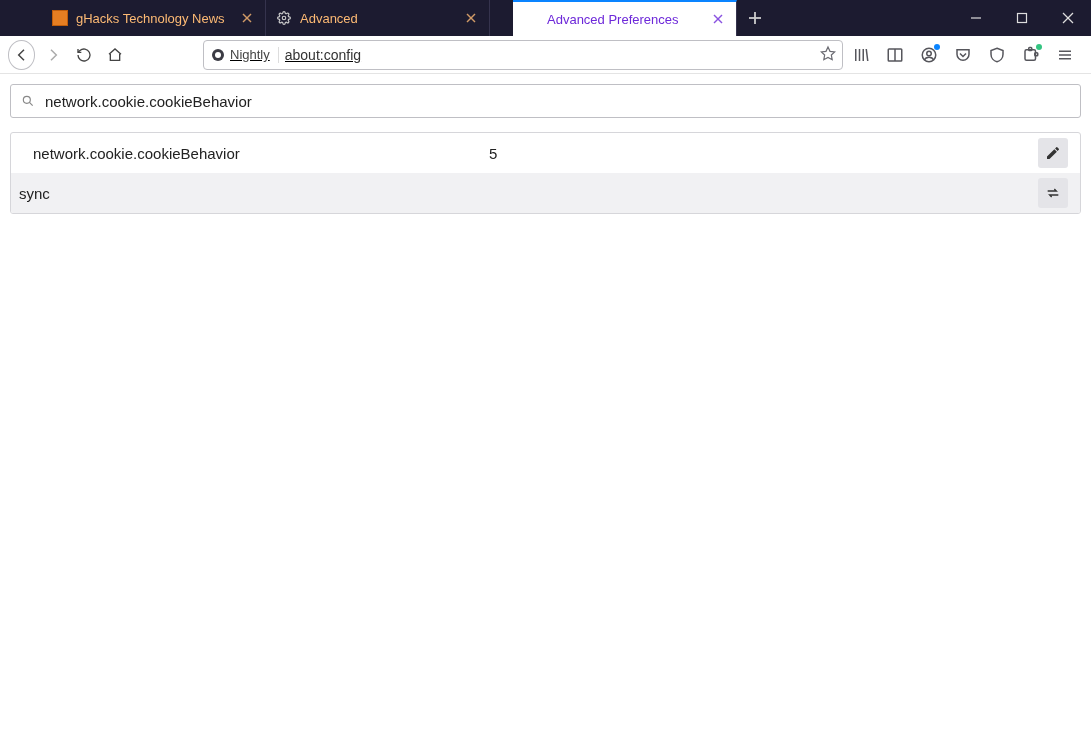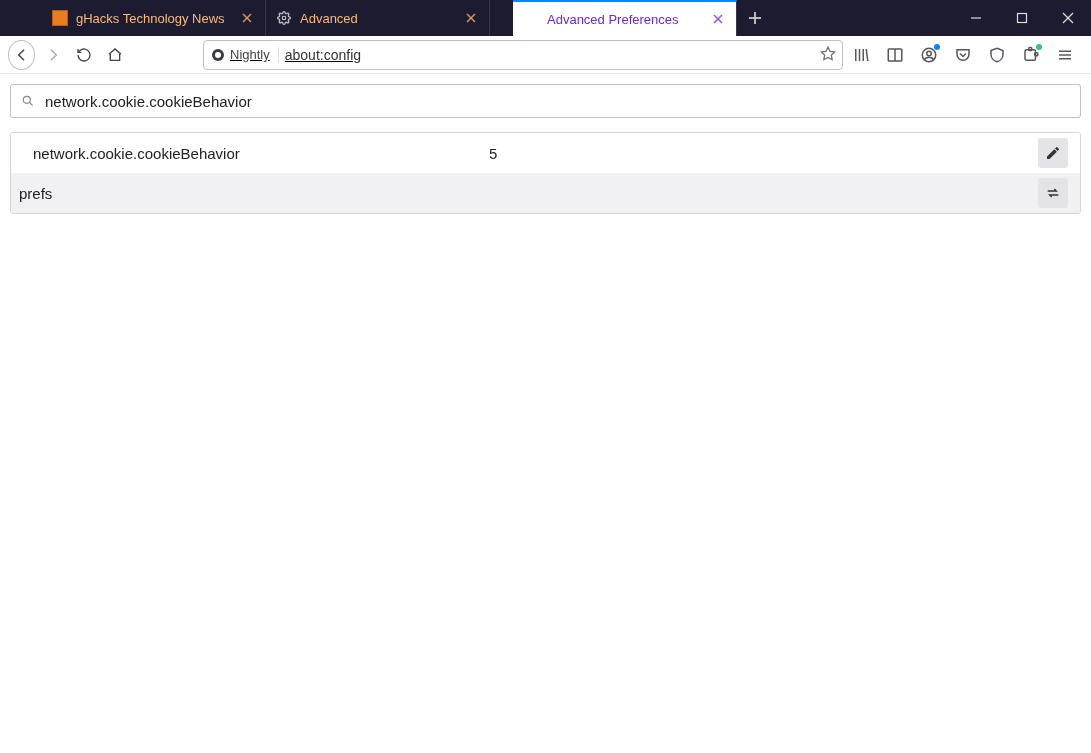--- a/index.html
+++ b/index.html
@@ -240,21 +240,21 @@
       <div class="pref-name">network.cookie.cookieBehavior</div>
       <div class="pref-value">5</div>
       <div class="pref-action">
         <svg viewBox="0 0 24 24" fill="currentColor">
             <path d="M3 17.25V21h3.75L17.81 9.94l-3.75-3.75L3 17.25zM20.71 7.04a1 1 0 0 0 0-1.41l-2.34-2.34a1 1 0 0 0-1.41 0l-1.83 1.83 3.75 3.75 1.83-1.83z"></path>
           </svg>
       </div>
     </div>
 
     <div class="pref-row">
-      <div class="pref-value">prefs</div>
+      <div class="pref-value">sync</div>
       <div class="pref-action">
         <svg viewBox="0 0 24 24" fill="none" stroke="currentColor" stroke-width="2">
             <path d="M4 9h13l-3-3"></path>
             <path d="M20 15H7l3 3"></path>
           </svg>
       </div>
     </div>
 
   </div>
 </div>

